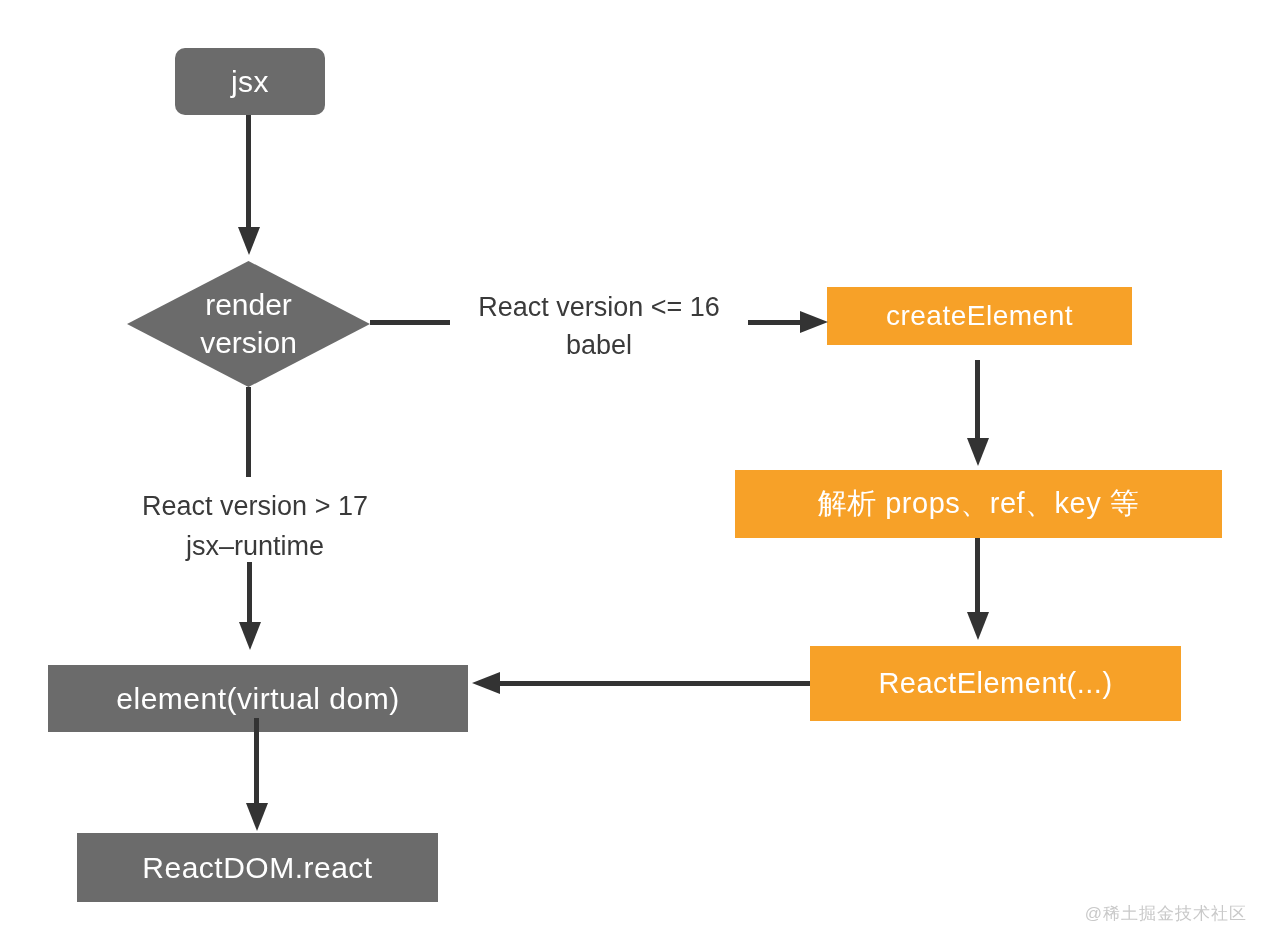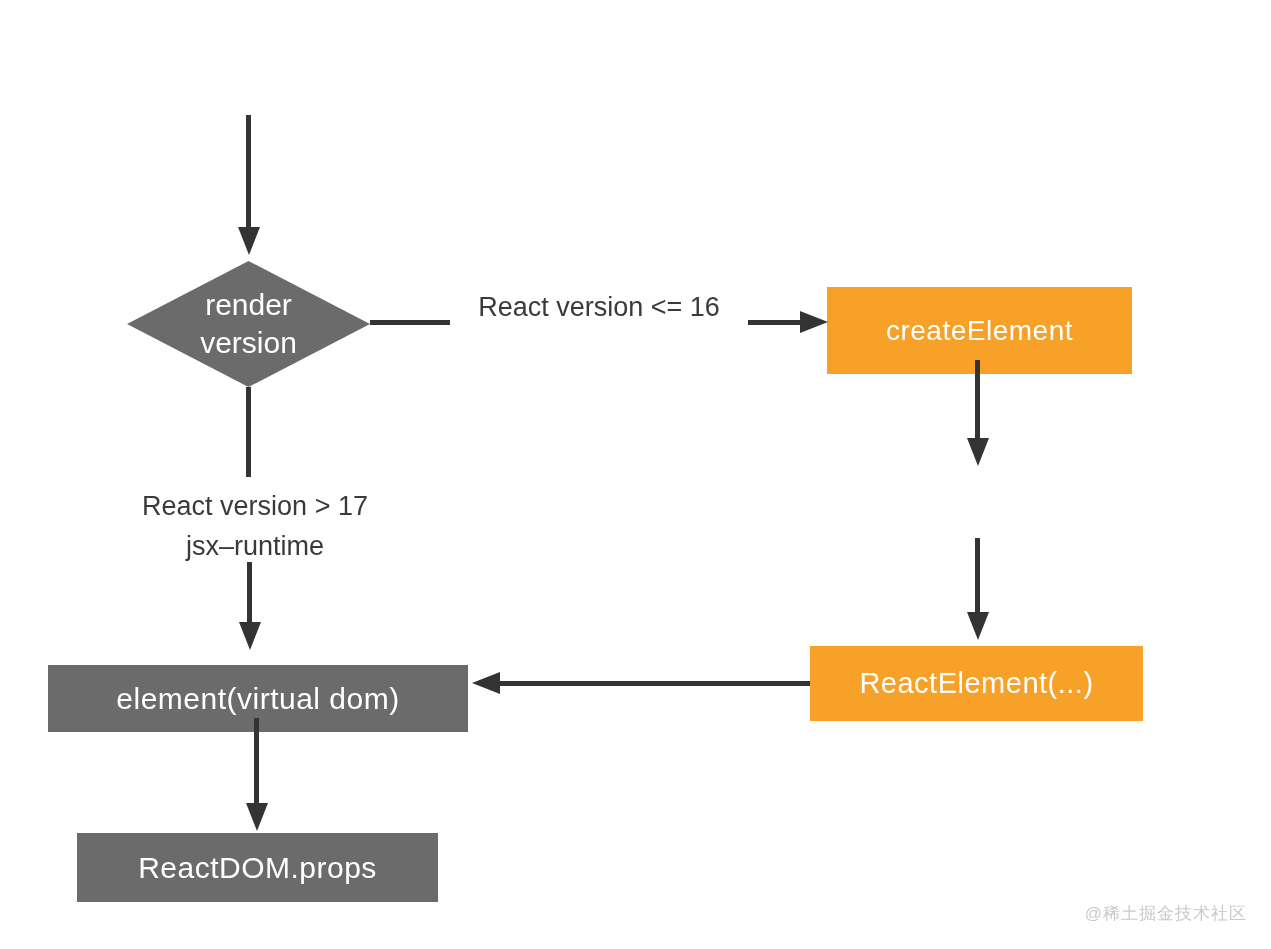--- a/index.html
+++ b/index.html
@@ -38,51 +38,58 @@
   .lbl-le16{left:450px;top:288px;width:298px;line-height:38px;background:var(--bg);}
   .lbl-gt17{left:95px;top:486px;width:320px;line-height:40px;}
 
   .watermark{position:absolute;right:24px;top:902px;font-size:17px;color:var(--watermark);letter-spacing:1px;}
 </style>
 </head>
 <body>
 
 <div class="stage">
 
+  <div class="node gray" style="left:175px;top:48px;width:150px;height:67px;border-radius:10px;font-size:30px;">
+    <span>jsx</span>
+  </div>
 
   <div class="diamond" style="left:127px;top:261px;width:243px;height:126px;">
     <span class="dline">render</span>
     <span class="dline">version</span>
   </div>
 
-  <div class="node orange" style="left:827px;top:287px;width:305px;height:87px;font-size:28px;">
+  <div class="node orange" style="left:827px;top:287px;width:305px;height:58px;font-size:28px;">
     <span>createElement</span>
   </div>
 
+  <div class="node orange" style="left:735px;top:470px;width:487px;height:68px;font-size:29px;">
+    <span>解析 props、ref、key 等</span>
+  </div>
 
-  <div class="node orange" style="left:810px;top:646px;width:333px;height:75px;font-size:29px;">
+  <div class="node orange" style="left:810px;top:646px;width:371px;height:75px;font-size:29px;">
     <span>ReactElement(...)</span>
   </div>
 
   <div class="node gray" style="left:48px;top:651px;width:420px;height:67px;font-size:30px;margin-top:14px;">
     <span>element(virtual dom)</span>
   </div>
 
   <div class="node gray" style="left:77px;top:833px;width:361px;height:69px;font-size:30px;">
-    <span>ReactDOM.props</span>
+    <span>ReactDOM.react</span>
   </div>
 
   <div class="vline" style="left:246px;top:115px;height:112px;"></div>
   <div class="ah-down" style="left:238px;top:227px;"></div>
 
   <div class="hline" style="left:370px;top:320px;width:82px;"></div>
   <div class="hline" style="left:748px;top:320px;width:52px;"></div>
   <div class="ah-right" style="left:800px;top:311px;"></div>
   <div class="edge-label lbl-le16">
     <span class="l1">React version &lt;= 16</span>
+    <span class="l2">babel</span>
   </div>
 
   <div class="vline" style="left:246px;top:387px;height:90px;"></div>
   <div class="edge-label lbl-gt17">
     <span class="l1">React version &gt; 17</span>
     <span class="l2">jsx–runtime</span>
   </div>
   <div class="vline" style="left:247px;top:562px;height:60px;"></div>
   <div class="ah-down" style="left:239px;top:622px;"></div>
 

